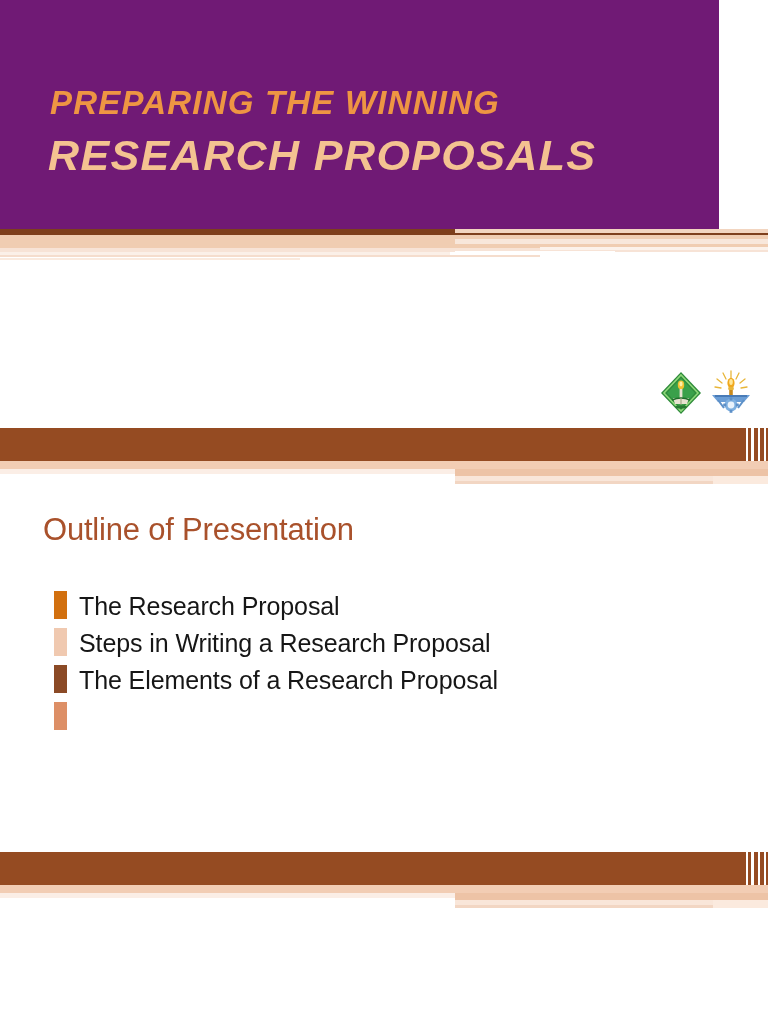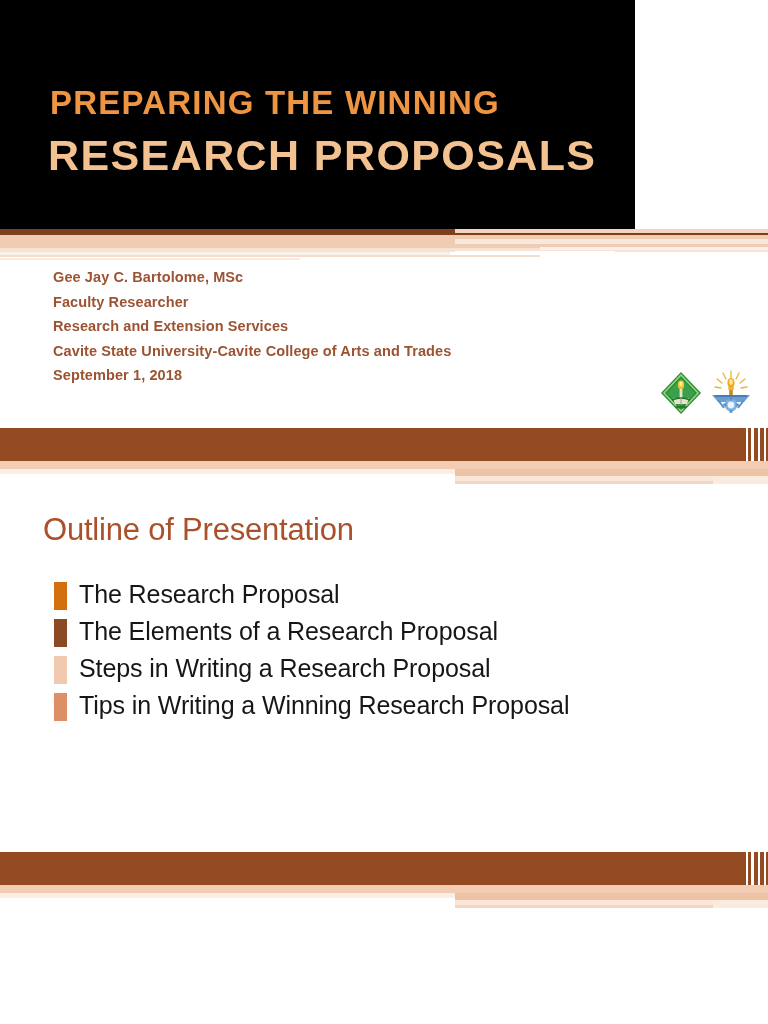--- a/index.html
+++ b/index.html
@@ -16,23 +16,24 @@
     position: relative;
     width: 768px;
     height: 1024px;
     background: #ffffff;
   }
 
   
   .title-band {
     position: absolute;
     left: 0; top: 0;
-    width: 635px;
+    width: 719px;
     height: 229px;
-    background: #000000;
+    background: #701a75;
+    font-style: italic;
   }
 
   .title-line-1 {
     position: absolute;
     left: 50px;
     top: 86px;
     font-size: 33px;
     font-weight: 700;
     letter-spacing: 1.2px;
     color: #ee9543;
@@ -147,21 +148,21 @@
   .outline-list {
     position: absolute;
     left: 54px;
     top: 582px;
     width: 660px;
     list-style: none;
   }
 
   .outline-item {
     display: flex;
-    align-items: flex-start;
+    align-items: flex-end;
     height: 37px;
   }
 
   .bullet-marker {
     flex: 0 0 auto;
     width: 13px;
     height: 28px;
     margin-right: 12px;
   }
 
@@ -189,27 +190,20 @@
     <div class="stripe s-fade1"></div>
     <div class="stripe s-fade2"></div>
     <div class="stripe s-fade3"></div>
     <div class="stripe s-fade4"></div>
     <div class="stripe r-a"></div>
     <div class="stripe r-b"></div>
     <div class="stripe r-c"></div>
     <div class="stripe r-d"></div>
   </div>
 
-  <div class="presenter-block">
-    <div class="presenter-line">Gee Jay C. Bartolome, MSc</div>
-    <div class="presenter-line">Faculty Researcher</div>
-    <div class="presenter-line">Research and Extension Services</div>
-    <div class="presenter-line">Cavite State University-Cavite College of Arts and Trades</div>
-    <div class="presenter-line">September 1, 2018</div>
-  </div>
 
   <div class="logo-row">
 
     <svg class="logo logo-cvsu" width="46" height="48" viewBox="0 0 46 48">
       <polygon points="23,3 43,24 23,45 3,24" fill="#2e8b3a"></polygon>
       <polygon points="23,6 40,24 23,42 6,24" fill="none" stroke="#8fd87a" stroke-width="1.6"></polygon>
       <polygon points="23,9 37,24 23,39 9,24" fill="#3aa04a"></polygon>
       <ellipse cx="23" cy="16" rx="3.2" ry="4.4" fill="#f2c230"></ellipse>
       <ellipse cx="23" cy="15" rx="1.6" ry="2.4" fill="#fff0a8"></ellipse>
       <rect x="21.6" y="20" width="2.8" height="9" fill="#e8e2d0"></rect>
@@ -265,30 +259,29 @@
   </div>
 
   <div class="outline-heading">Outline of Presentation</div>
 
   <ul class="outline-list">
     <li class="outline-item">
       <span class="bullet-marker" style="background: rgb(210, 112, 15);"></span>
       <span class="outline-text">The Research Proposal</span>
     </li>
     <li class="outline-item">
+      <span class="bullet-marker" style="background: rgb(240, 201, 176);"></span>
+      <span class="outline-text">Steps in Writing a Research Proposal</span>
+    </li>
+    <li class="outline-item">
       <span class="bullet-marker" style="background: rgb(139, 74, 38);"></span>
       <span class="outline-text">The Elements of a Research Proposal</span>
     </li>
     <li class="outline-item">
-      <span class="bullet-marker" style="background: rgb(240, 201, 176);"></span>
-      <span class="outline-text">Steps in Writing a Research Proposal</span>
-    </li>
-    <li class="outline-item">
       <span class="bullet-marker" style="background: rgb(221, 143, 102);"></span>
-      <span class="outline-text">Tips in Writing a Winning Research Proposal</span>
     </li>
   </ul>
 
   <div class="band-brown band-bottom">
     <div class="notch notch-a"></div>
     <div class="notch notch-b"></div>
     <div class="notch notch-c"></div>
     <div class="notch notch-d"></div>
   </div>
   <div class="band-under under-bottom">

